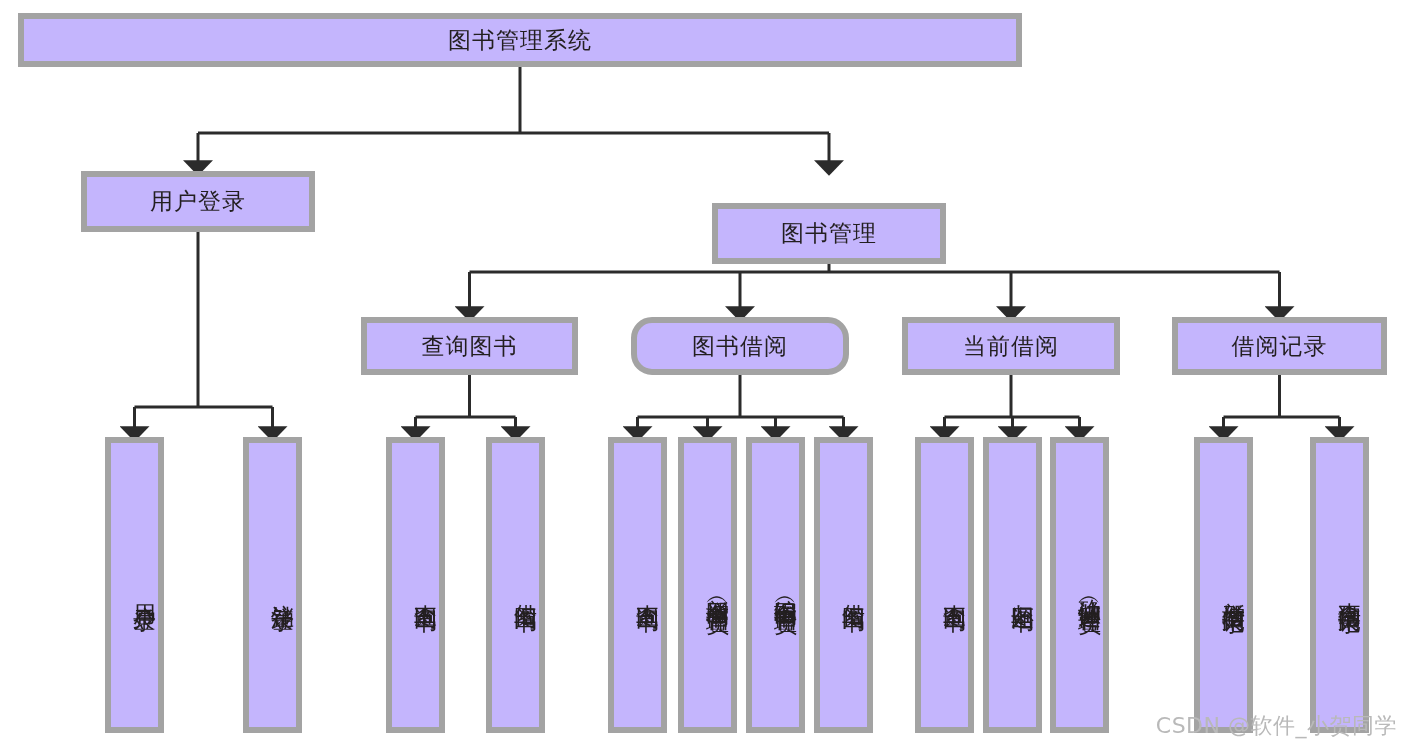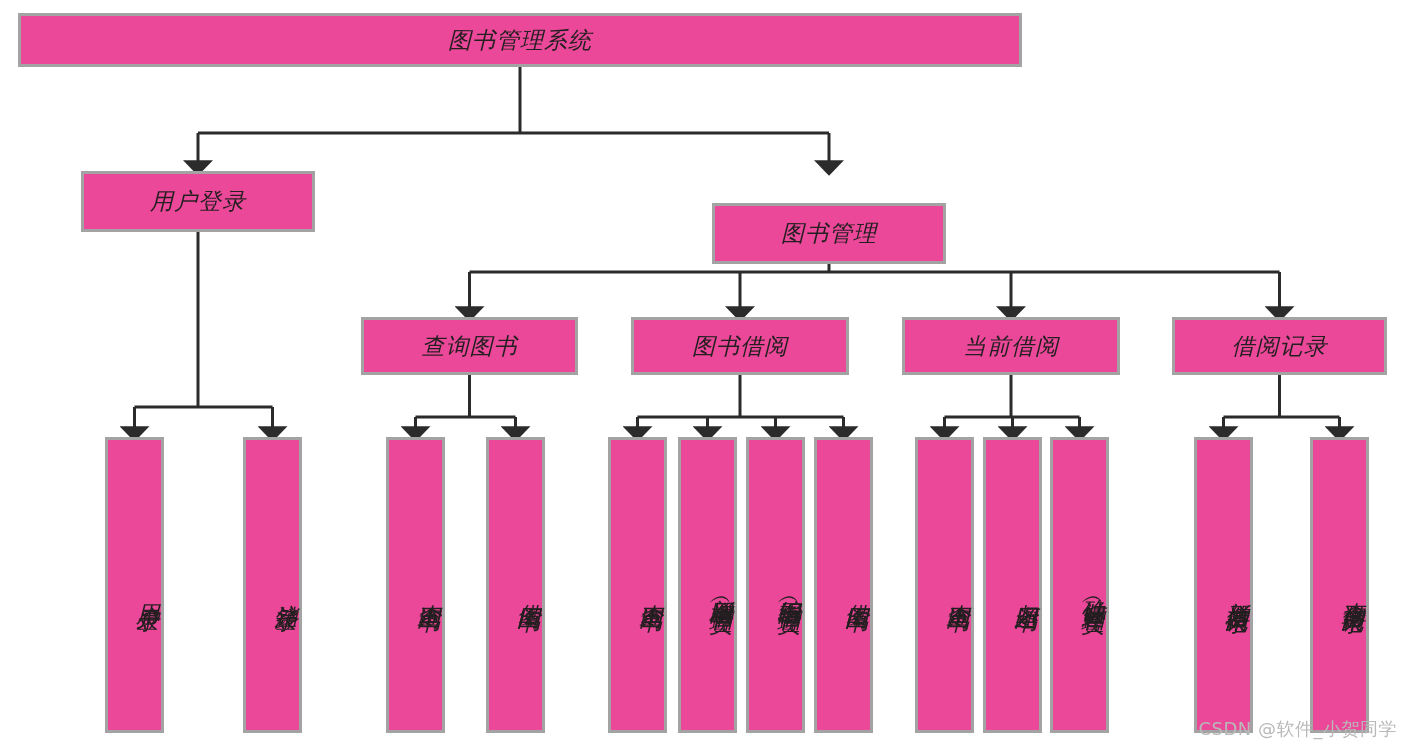--- a/index.html
+++ b/index.html
@@ -16,26 +16,25 @@
   }
   #diagram-root {
     position: absolute;
     top: 0; left: 0;
     width: 1405px;
     height: 747px;
   }
   .node-box {
     position: absolute;
     box-sizing: border-box;
-    border: 3px solid #a3a3a3;
-    background: #ec4899;
+    border: 6px solid #a3a3a3;
+    background: #c4b5fd;
     display: flex;
     align-items: center;
     justify-content: center;
-    font-style: italic;
   }
   .node-box.horizontal {
     font-size: 23px;
     color: #231f20;
     letter-spacing: 1px;
   }
   .node-box.vertical {
     writing-mode: vertical-rl;
     text-orientation: upright;
     font-size: 23px;
@@ -58,21 +57,21 @@
     position: absolute;
     top: 0; left: 0;
     width: 1405px;
     height: 747px;
     pointer-events: none;
   }
   .watermark {
     position: absolute;
     right: 8px;
     bottom: 6px;
-    font-size: 18px;
+    font-size: 22px;
     color: #b9b9b9;
     white-space: nowrap;
     letter-spacing: 0.5px;
   }
 </style>
 </head>
 <body>
 
 <div id="diagram-root">
   <svg class="connectors" viewBox="0 0 1405 747">
@@ -123,21 +122,21 @@
       </div>
       <div class="node-box horizontal" style="left: 81px; top: 171px; width: 234px; height: 61px;">
         <span>用户登录</span>
       </div>
       <div class="node-box horizontal" style="left: 712px; top: 171px; width: 234px; height: 61px; margin-top: 32px;">
         <span>图书管理</span>
       </div>
       <div class="node-box horizontal" style="left: 361px; top: 317px; width: 217px; height: 58px;">
         <span>查询图书</span>
       </div>
-      <div class="node-box horizontal" style="left: 631px; top: 317px; width: 218px; height: 58px;">
+      <div class="node-box horizontal" style="left: 631px; top: 317px; width: 218px; height: 58px; border-radius: 21px;">
         <span>图书借阅</span>
       </div>
       <div class="node-box horizontal" style="left: 902px; top: 317px; width: 218px; height: 58px;">
         <span>当前借阅</span>
       </div>
       <div class="node-box horizontal" style="left: 1172px; top: 317px; width: 215px; height: 58px;">
         <span>借阅记录</span>
       </div>
       <div class="node-box vertical" style="left: 105px; top: 437px; width: 59px; height: 296px;">
         <span class="vtext">用户登录</span>

